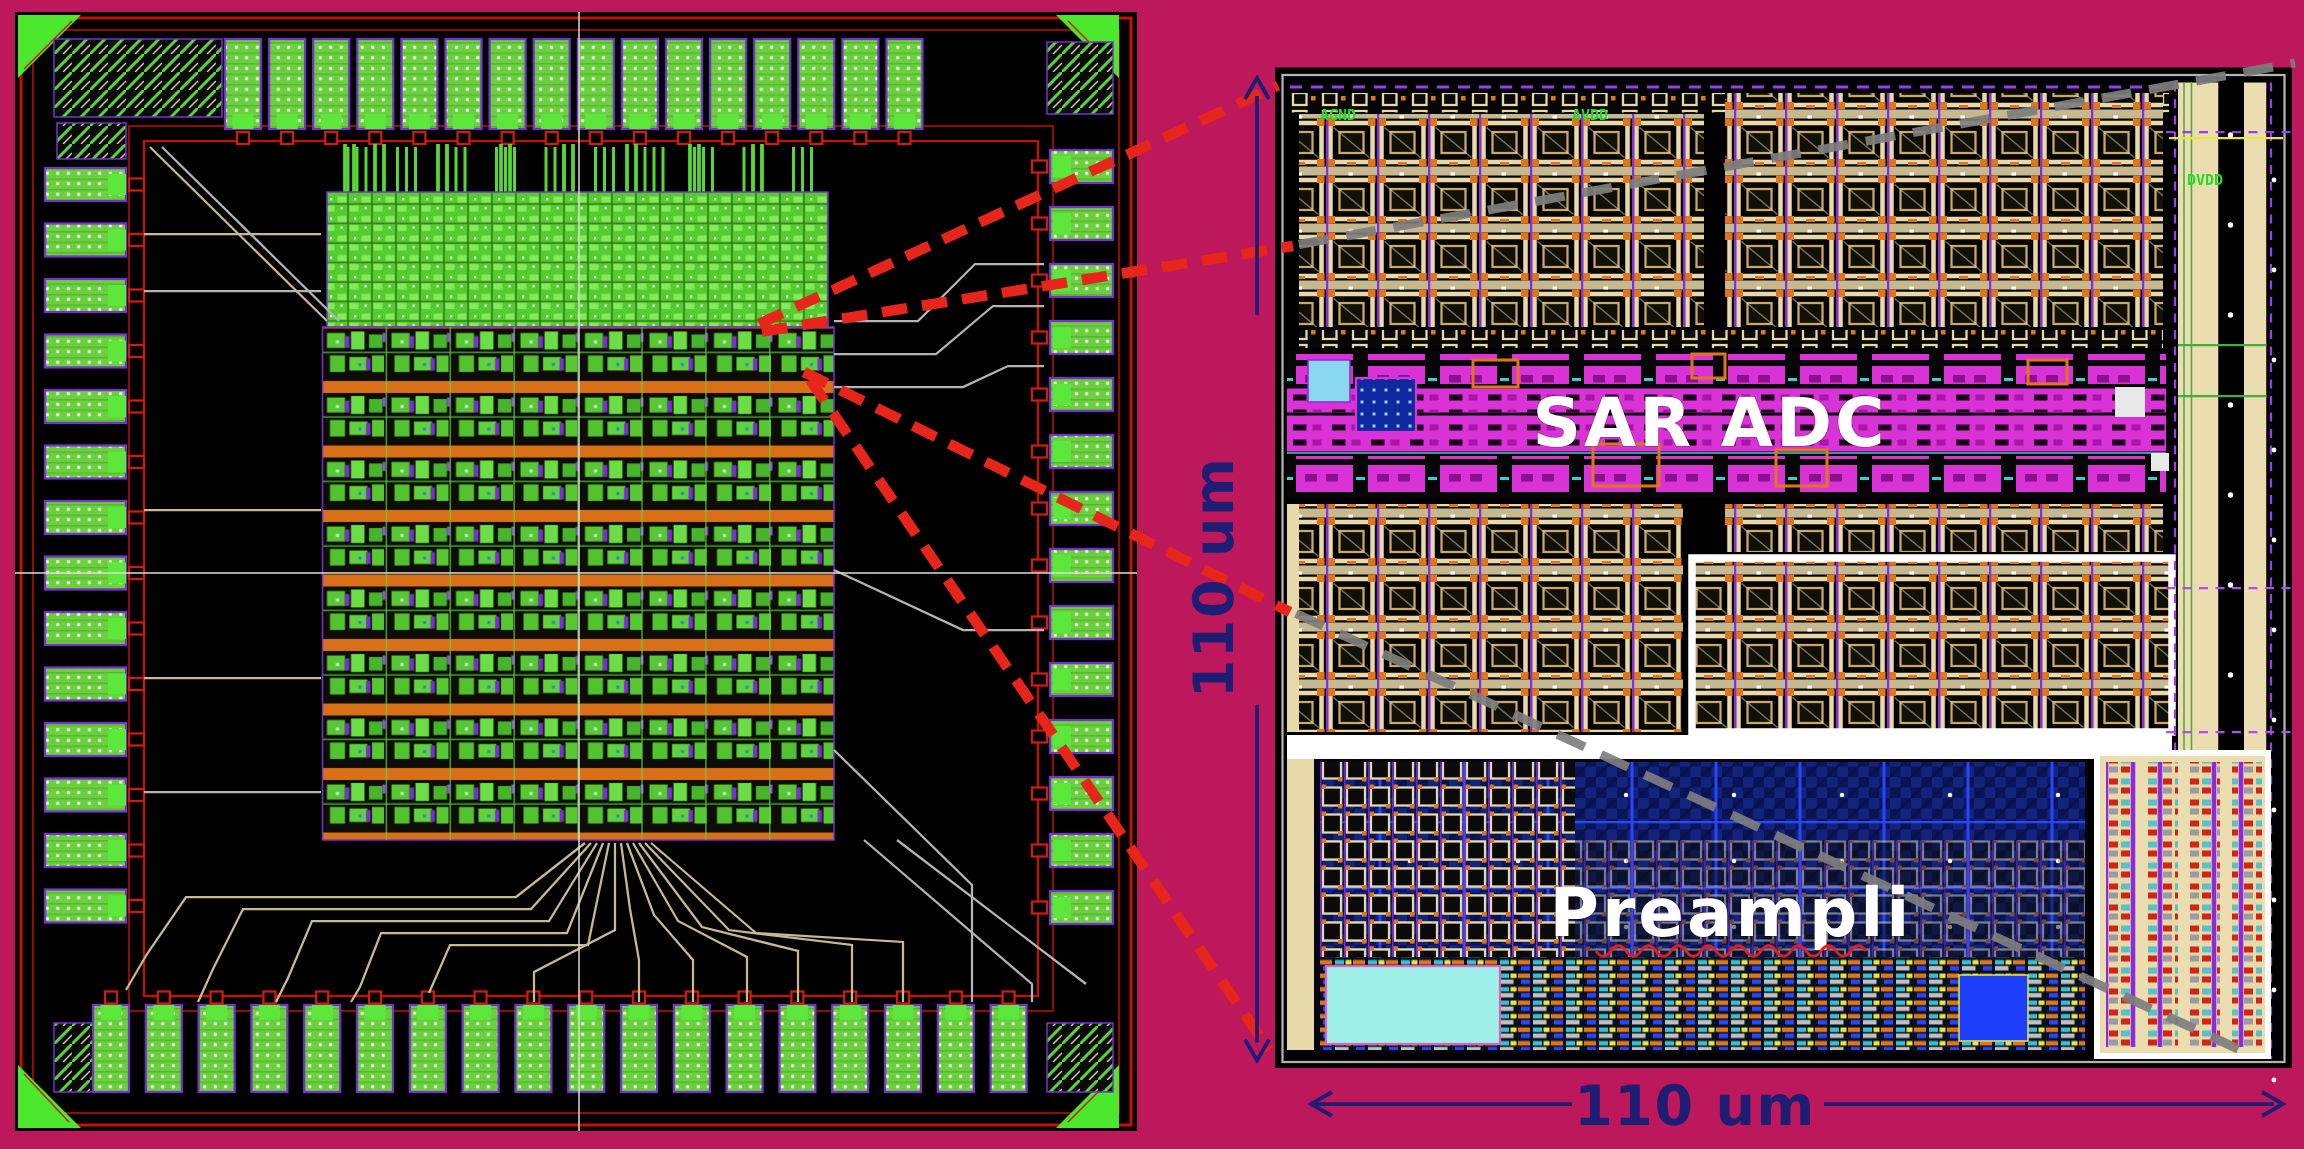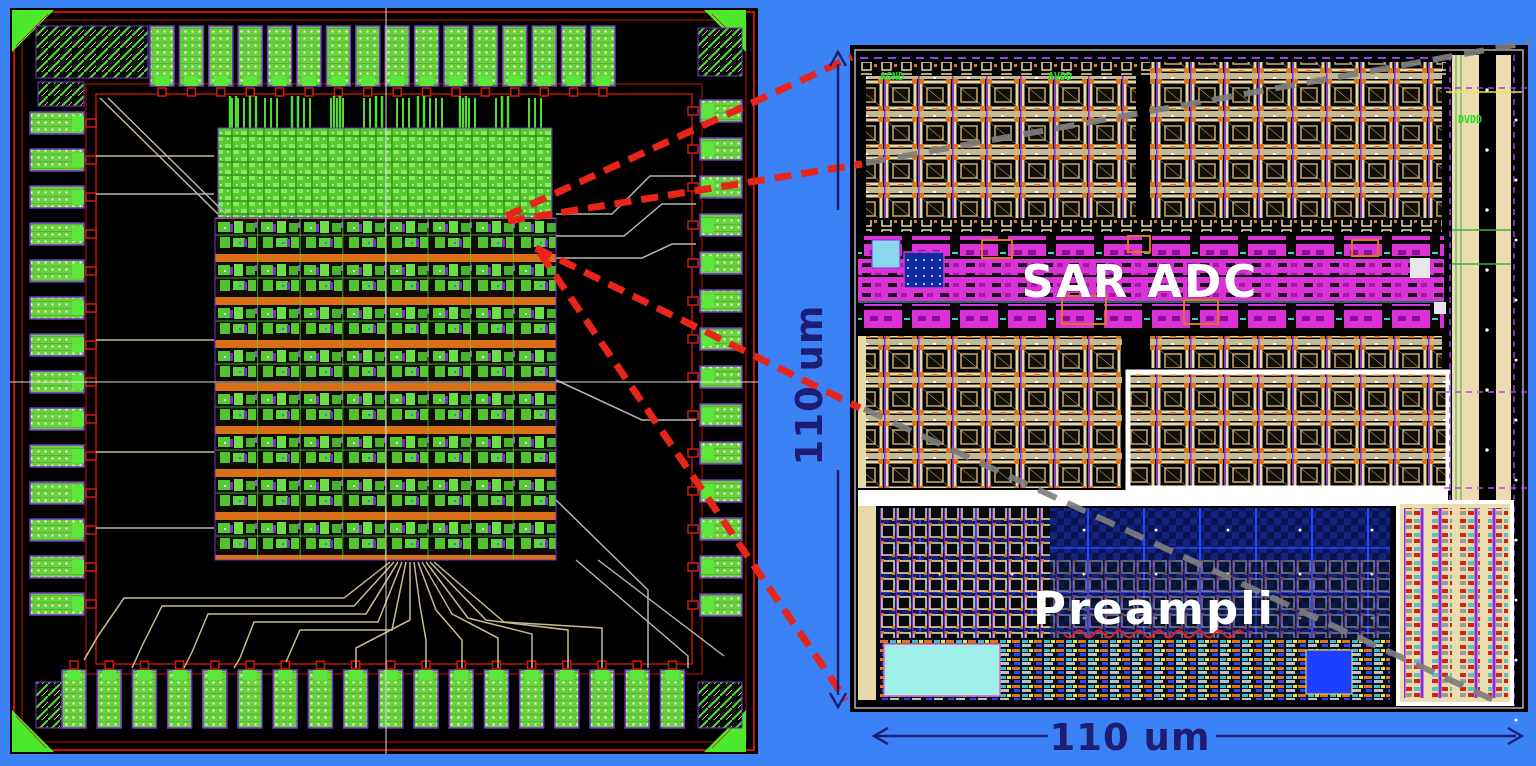--- a/index.html
+++ b/index.html
@@ -1,16 +1,16 @@
 <!DOCTYPE html>
 <html><head>
 <meta charset="utf-8">
 <style>
   html,body{margin:0;padding:0;background:#ffffff;}
-  .canvas{position:relative;width:1536px;height:766px;background:#3b82f6;overflow:hidden;
+  .canvas{position:relative;width:1536px;height:766px;background:#be185d;overflow:hidden;
           font-family:"DejaVu Sans", sans-serif;}
   svg{position:absolute;left:0;top:0;}
   text{font-family:"DejaVu Sans", sans-serif;}
   .dim-label{fill:#1d1d73;font-weight:bold;font-size:37px;letter-spacing:1px;}
   .block-label{fill:#ffffff;font-weight:bold;font-size:45px;letter-spacing:2px;
                paint-order:stroke;stroke:rgba(0,0,0,.25);stroke-width:1px;}
   .net-label{fill:#22dd22;font-family:"DejaVu Sans Mono", monospace;font-size:10px;font-weight:bold;}
 </style>
 </head>
 <body>

